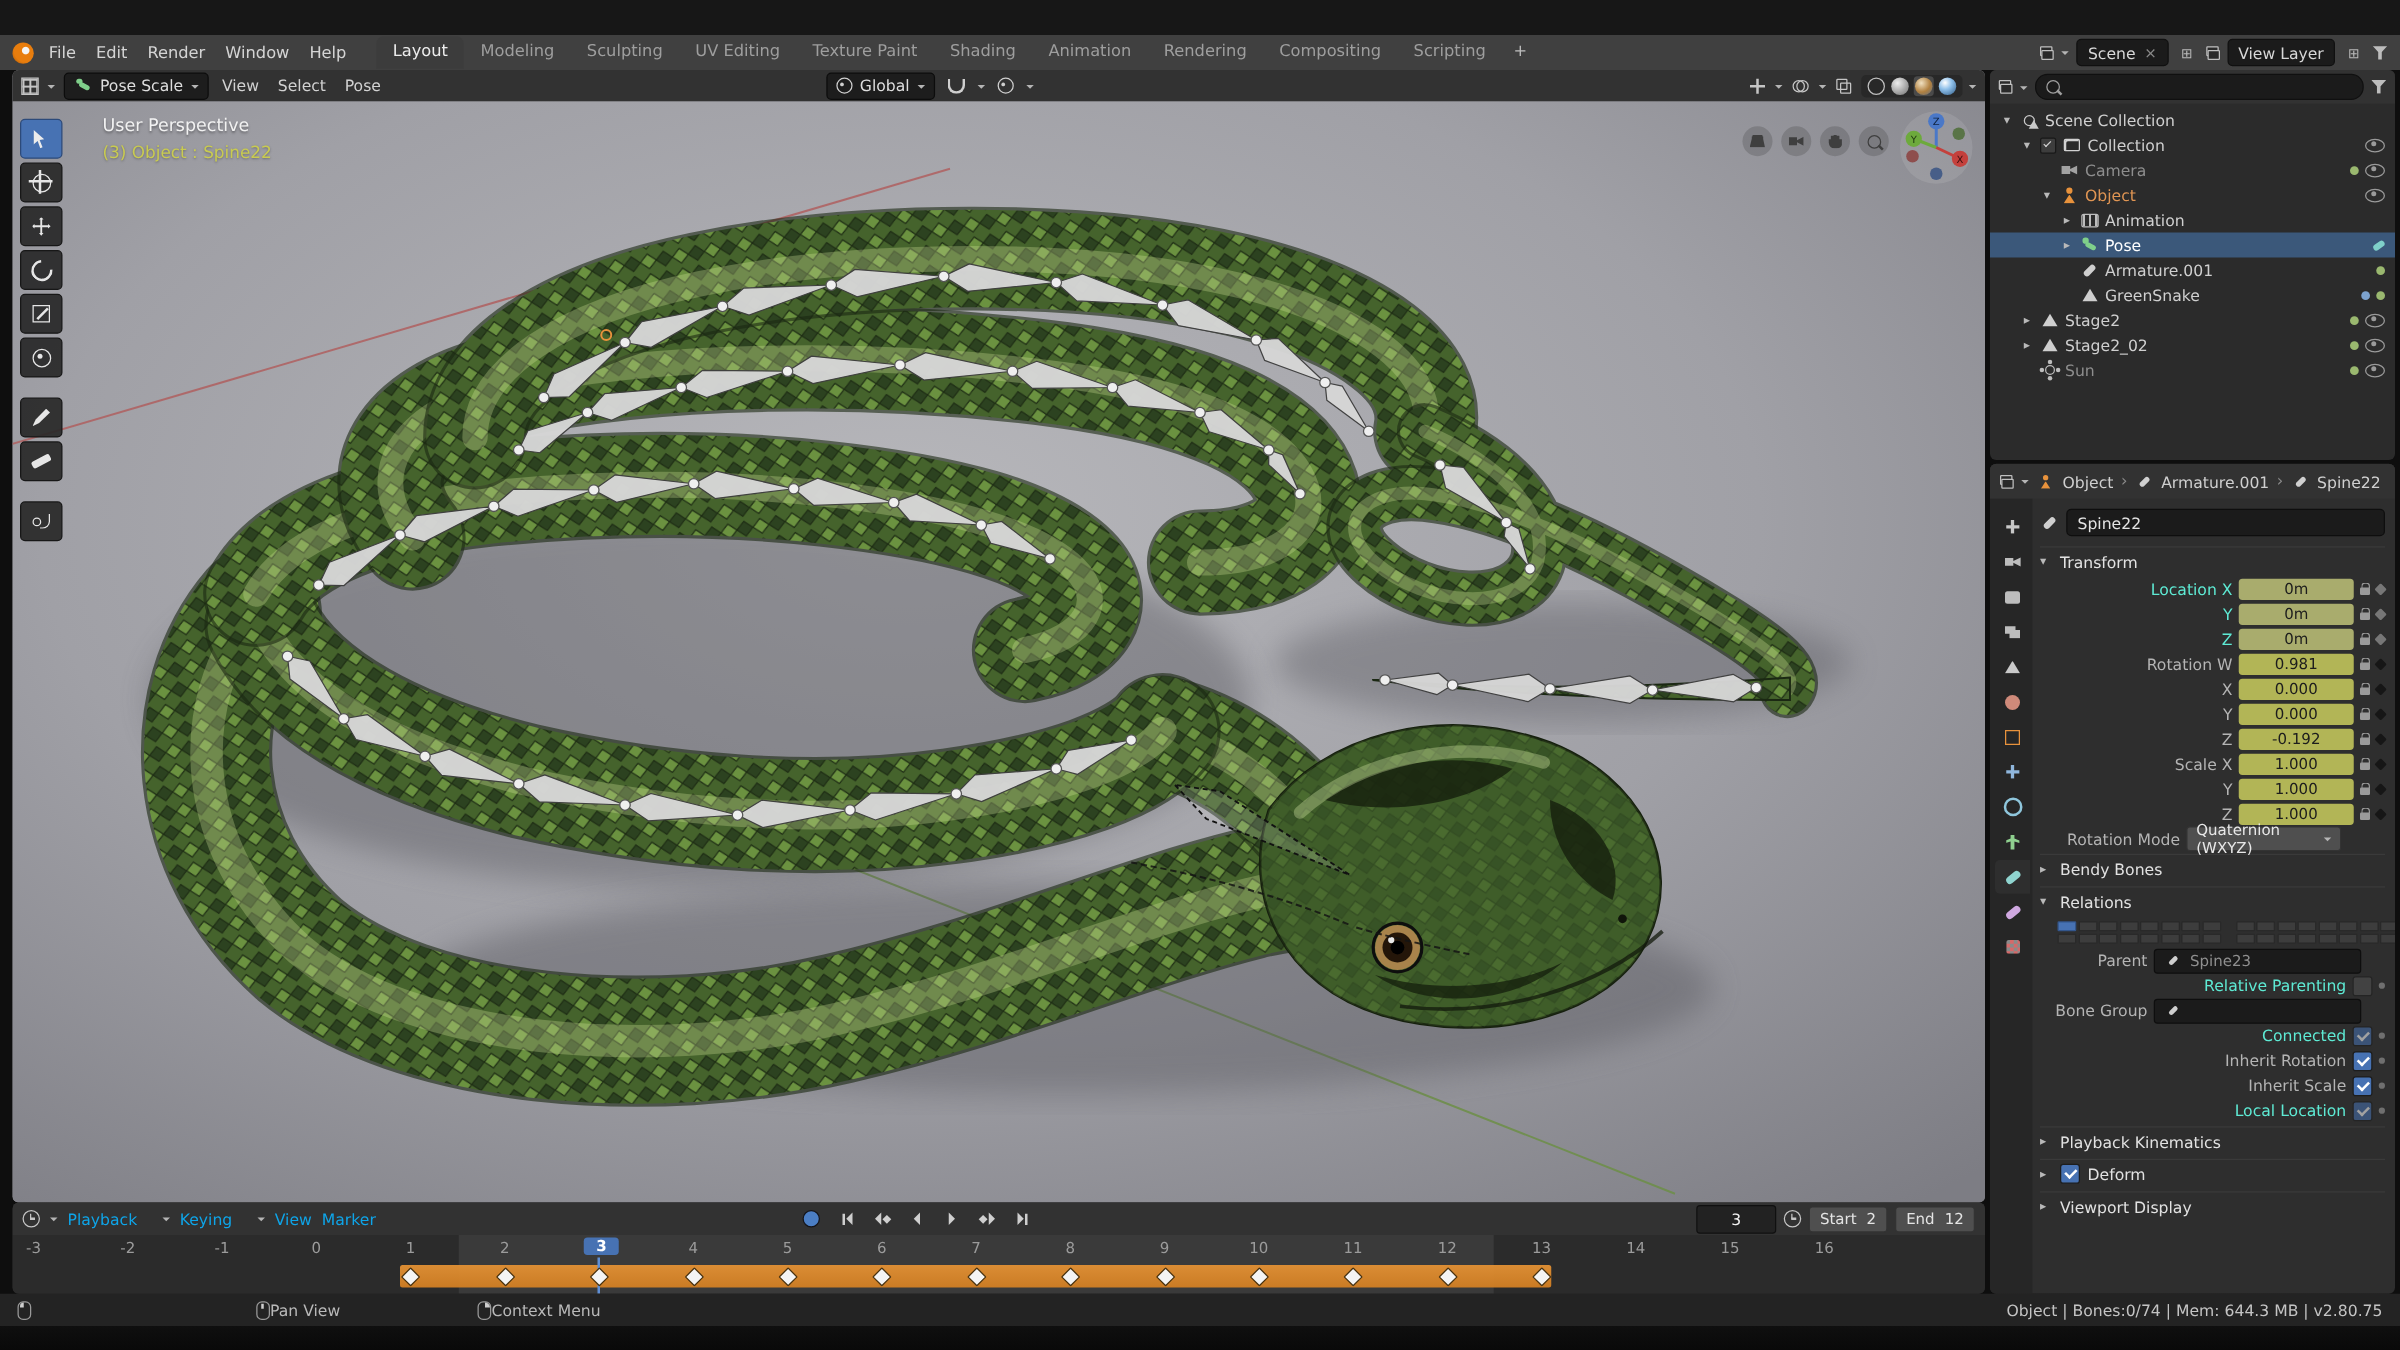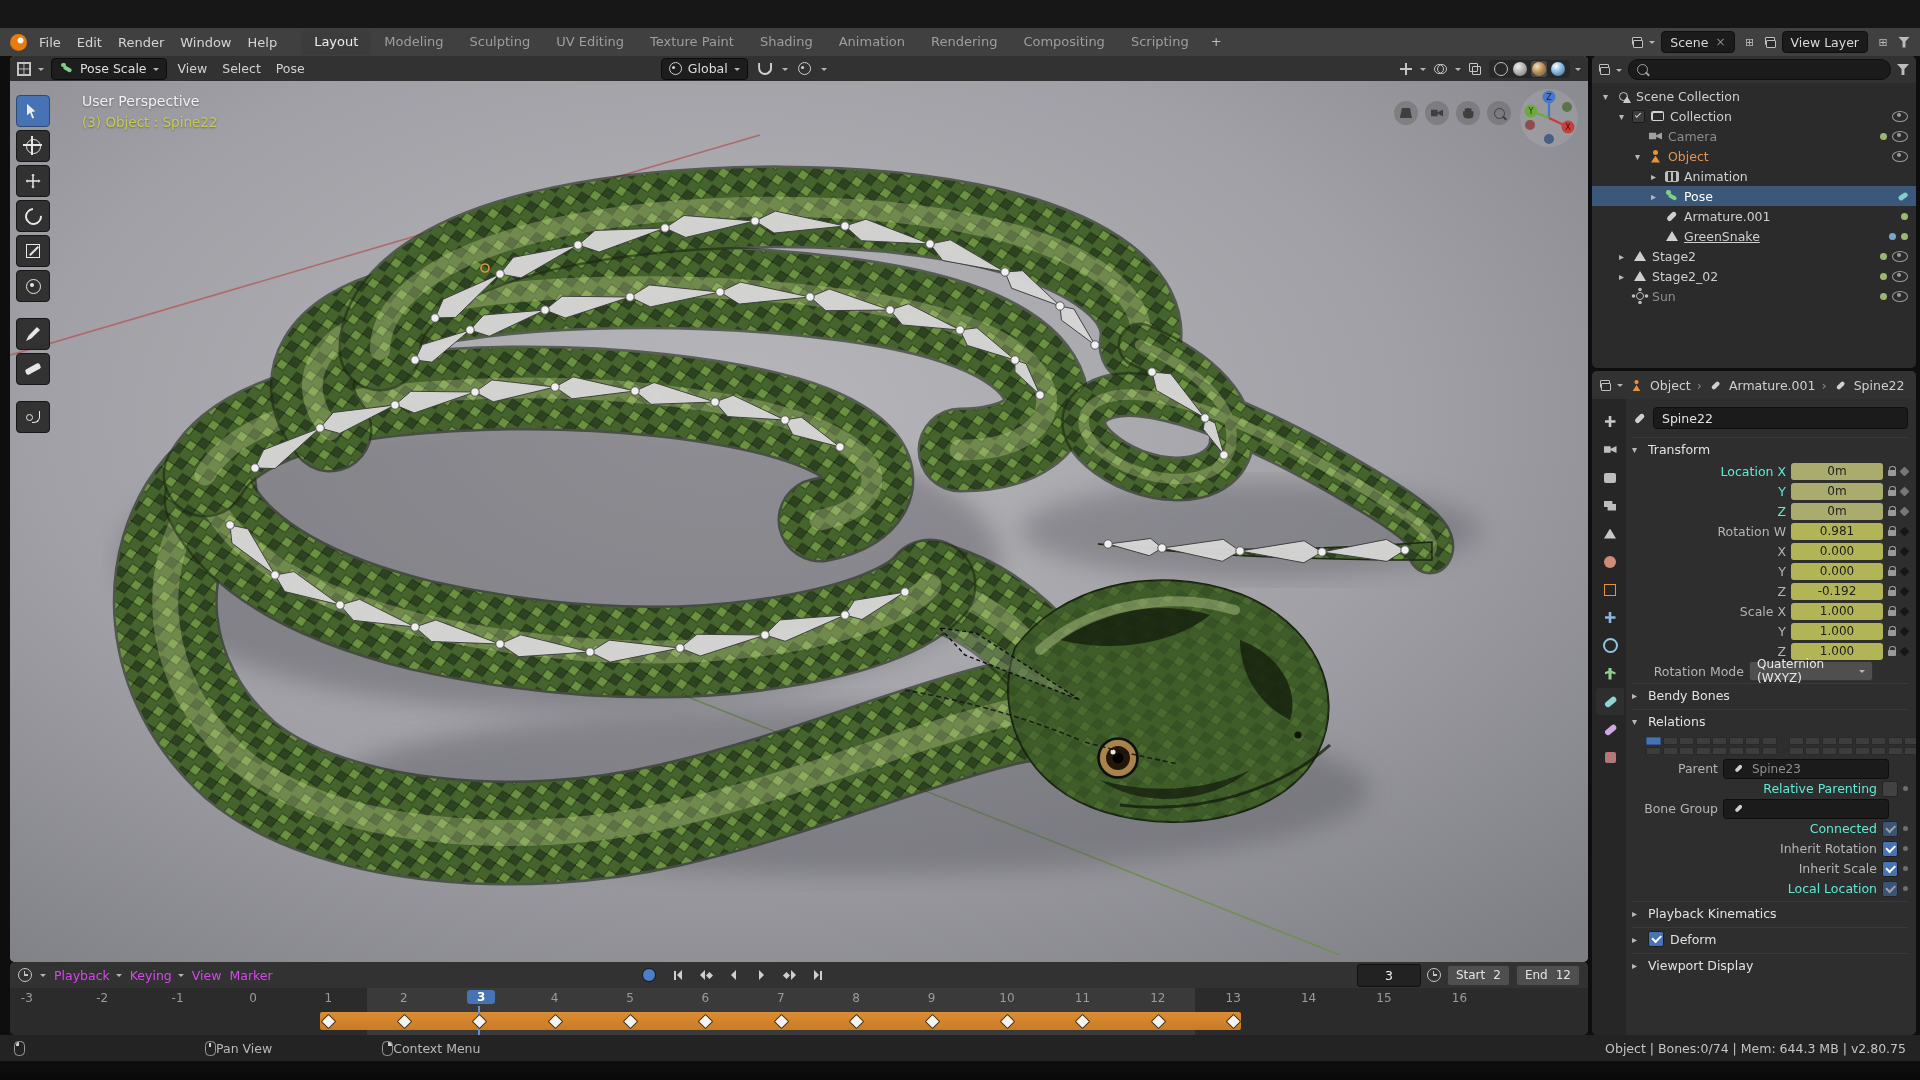--- a/index.html
+++ b/index.html
@@ -195,21 +195,21 @@
   .pdrop.dark{background:#1b1b1b;border-color:#0e0e0e;color:#8f8f8f}
   .layergrids{display:flex;gap:12px;padding:4px 2px 4px 14px}
   .lgrid{display:grid;grid-template-columns:repeat(8,15px);grid-auto-rows:8px;gap:1.5px}
   .lcell{background:#3d3d3d;border:1px solid #292929;border-radius:1px}
   .lcell.on{background:#4772b3;border-color:#33568c}
   .dot-dec{width:5px;height:5px;border-radius:50%;background:#6f6f6f;flex:none}
 
   
   #timeline{position:absolute;left:10px;top:962px;width:1578px;height:73px;background:#2e2e2e;border-radius:5px;overflow:hidden}
   .tl-header{height:26px;background:#323232;display:flex;align-items:center;gap:8px;padding:0 8px;position:relative}
-  .tl-header .menu{color:#d946ef;font-size:12.5px;display:flex;align-items:center;gap:6px}
+  .tl-header .menu{color:#0ea5e9;font-size:12.5px;display:flex;align-items:center;gap:20px}
   .tl-center{position:absolute;left:46%;top:0;height:26px;transform:translateX(-50%);display:flex;align-items:center;gap:4px}
   .rec{width:12px;height:12px;border-radius:50%;background:#4b7ec4;border:1.5px solid #15151a;margin-right:6px}
   .tbtn{height:18px;min-width:20px;display:flex;align-items:center;justify-content:center;gap:1.5px;border-radius:3px;padding:0 2px}
   .t-bar{width:2px;height:9px;background:#cfcfcf}
   .t-tl{width:0;height:0;border:5px solid transparent;border-right-color:#cfcfcf;border-left:none}
   .t-tr{width:0;height:0;border:5px solid transparent;border-left-color:#cfcfcf;border-right:none}
   .t-dia{width:5px;height:5px;background:#cfcfcf;transform:rotate(45deg)}
   .tl-right{margin-left:auto;display:flex;align-items:center;gap:6px}
   .frame-field{width:58px;height:19px;background:#222;border:1px solid #101010;border-radius:3px;color:#f0f0f0;
      font-size:12.5px;text-align:center;font-family:inherit;outline:none}
@@ -604,21 +604,21 @@
         <span class="ol-spacer"></span>
         <span class="ol-mini bone"></span>
       </div>
       <div class="ol-row" style="padding-left: 56px;">
         <span class="ol-arrow"></span>
         <span class="oli oli-armature"></span>
         <span class="lbl">Armature.001</span>
         <span class="ol-spacer"></span>
         <span class="ol-mini data"></span>
       </div>
-      <div class="ol-row" style="padding-left: 56px; text-decoration: underline;">
+      <div class="ol-row" style="padding-left: 56px;">
         <span class="ol-arrow"></span>
         <span class="oli oli-mesh"></span>
         <span class="lbl">GreenSnake</span>
         <span class="ol-spacer"></span>
         <span class="ol-mini modifier"></span>
         <span class="ol-mini data"></span>
       </div>
       <div class="ol-row" style="padding-left: 24px;">
         <span class="ol-arrow">▸</span>
         <span class="oli oli-mesh"></span>

